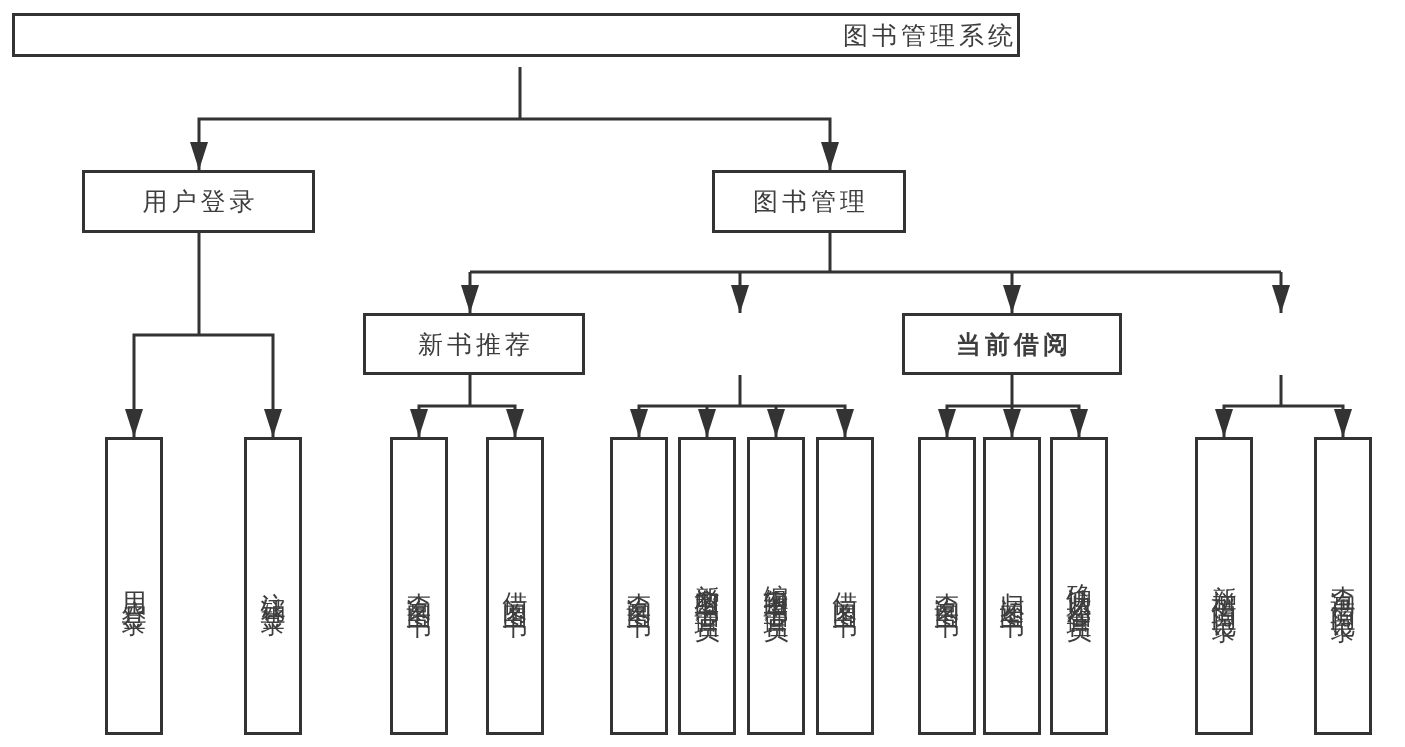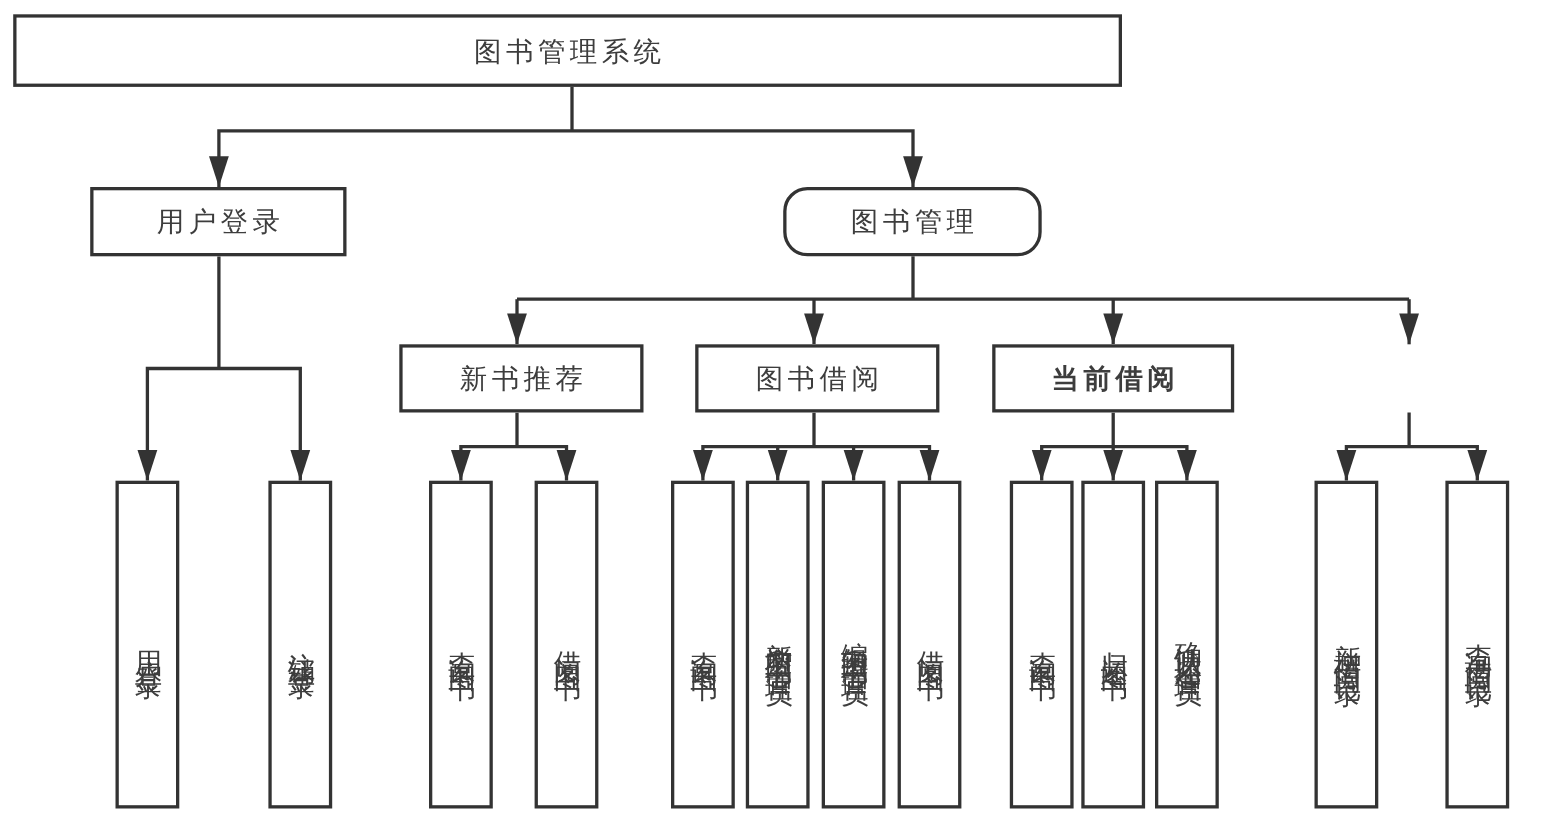--- a/index.html
+++ b/index.html
@@ -36,23 +36,23 @@
   .vbox{width:58px;height:298px;top:437px;}
   .vbox span{
     writing-mode:vertical-rl;
     font-size:25px;
     letter-spacing:7px;
     line-height:1;
     white-space:nowrap;
   }
   .vbox.long span{letter-spacing:5px;}
   
-  #box-root     {left:12px;  top:13px;  width:1008px;height:66px;}
+  #box-root     {left:12px;  top:13px;  width:1008px;height:44px;justify-content:flex-end;}
   #box-user     {left:82px;  top:170px; width:233px; height:63px;}
-  #box-books    {left:712px; top:170px; width:235px; height:63px;border-radius:22px;}
+  #box-books    {left:712px; top:170px; width:194px; height:63px;}
   #box-recommend{left:363px; top:313px; width:222px; height:62px;}
   #box-borrow   {left:632px; top:313px; width:222px; height:62px;}
   #box-current  {left:902px; top:313px; width:220px; height:62px;font-weight:bold;}
   #box-records  {left:1171px;top:313px; width:220px; height:62px;}
   
   #leaf-user-0{left:105px;} #leaf-user-1{left:244px;}
   #leaf-rec-0 {left:390px;} #leaf-rec-1 {left:486px;}
   #leaf-bor-0 {left:610px;} #leaf-bor-1 {left:678px;}
   #leaf-bor-2 {left:747px;} #leaf-bor-3 {left:816px;}
   #leaf-cur-0 {left:918px;} #leaf-cur-1 {left:983px;} #leaf-cur-2 {left:1050px;}
@@ -135,23 +135,20 @@
   <div class="box hbox" id="box-user">
     <span>用户登录</span>
   </div>
   <div class="box hbox" id="box-books">
     <span>图书管理</span>
   </div>
 
   <div class="box hbox" id="box-recommend">
     <span>新书推荐</span>
   </div>
-  <div class="box hbox" id="box-borrow">
-    <span>图书借阅</span>
-  </div>
   <div class="box hbox" id="box-current">
     <span>当前借阅</span>
   </div>
 
   <div class="box vbox" id="leaf-user-0">
     <span>用户登录</span>
   </div>
   <div class="box vbox" id="leaf-user-1">
     <span>注销登录</span>
   </div>

